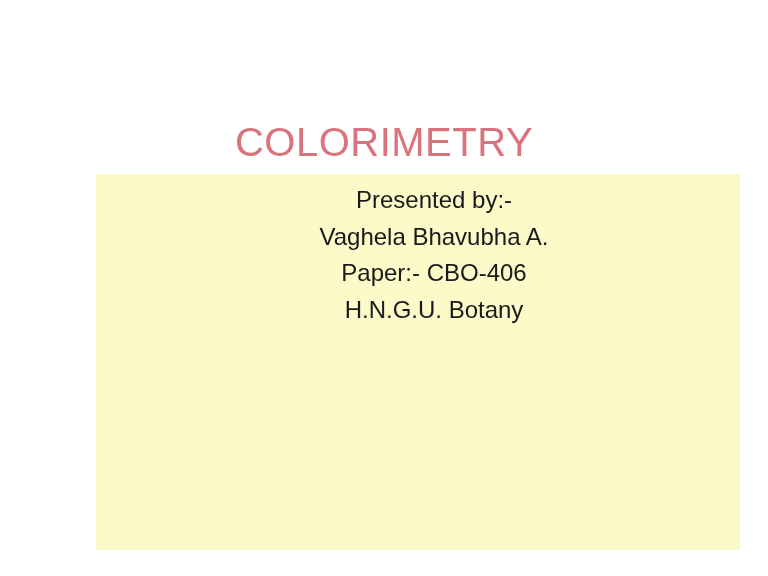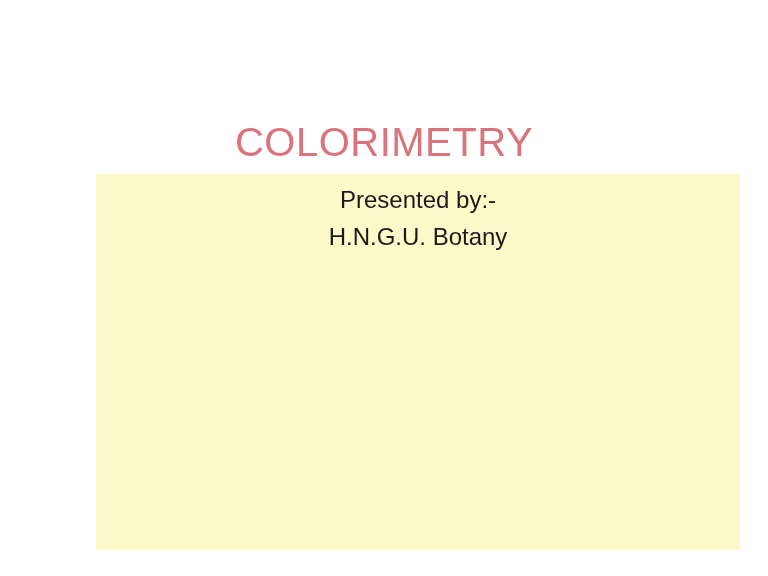--- a/index.html
+++ b/index.html
@@ -41,35 +41,38 @@
     margin: 0;
     z-index: 3;
   }
   .body-block {
     position: absolute;
     left: 96px;
     top: 182px;
     width: 644px;
     z-index: 2;
     text-align: center;
+    padding-left: 16px;
   }
   .body-line {
     font-size: 24px;
     line-height: 36.5px;
     color: #1a1a1a;
     white-space: pre;
   }
 </style>
 </head>
 <body>
 
 <div class="slide">
 
   <div class="content-panel"></div>
 
   <h1 class="slide-title">COLORIMETRY</h1>
 
   <div class="body-block">
     <div class="body-line">Presented by:-</div>
+    <div class="body-line">Vaghela Bhavubha A.</div>
+    <div class="body-line">Paper:- CBO-406</div>
     <div class="body-line">H.N.G.U. Botany</div>
   </div>
 
 </div>
 
 </body></html>

